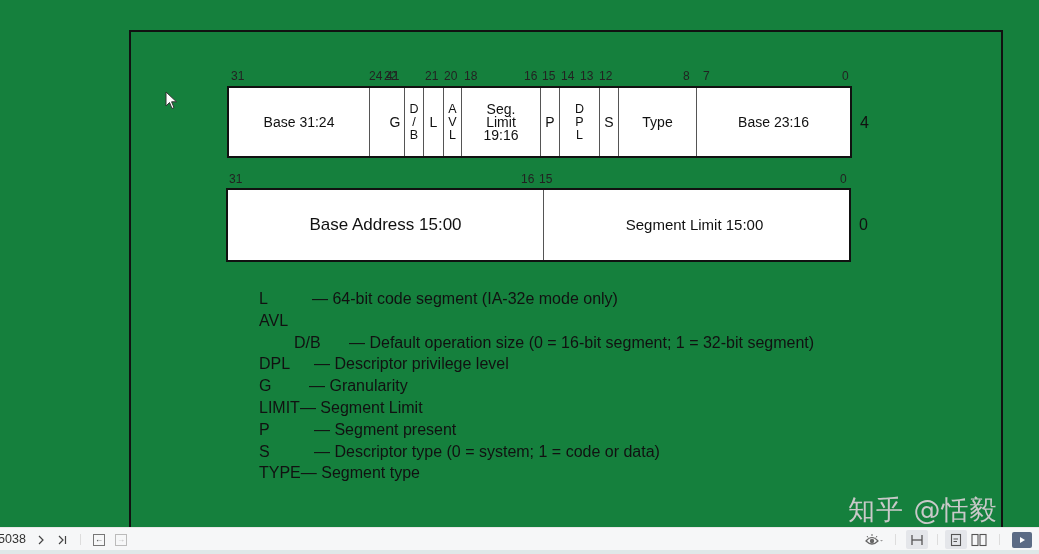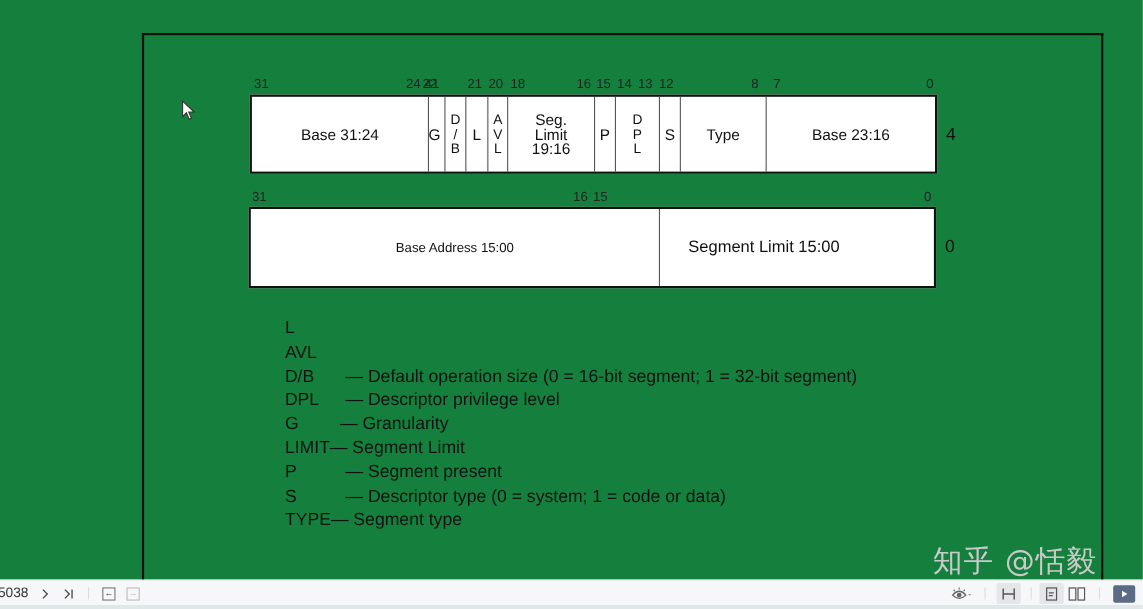--- a/index.html
+++ b/index.html
@@ -66,21 +66,21 @@
       <span class="bitnum" style="left: 561px; top: 69px;">14</span>
       <span class="bitnum" style="left: 580px; top: 69px;">13</span>
       <span class="bitnum" style="left: 599px; top: 69px;">12</span>
       <span class="bitnum" style="left: 621px; top: 69px; margin-top: 48px;">11</span>
       <span class="bitnum" style="left: 683px; top: 69px;">8</span>
       <span class="bitnum" style="left: 703px; top: 69px;">7</span>
       <span class="bitnum" style="left: 842px; top: 69px;">0</span>
     </div>
 
   <div class="row" id="top-row" style="left:227px; top:86px; width:625px; height:72px;">
-      <div class="cell" style="left: 0px; width: 161px;">
+      <div class="cell" style="left: 0px; width: 141px;">
         <span>Base 31:24</span>
       </div>
       <div class="cell" style="left: 157px; width: 19px;">
         <span>G</span>
       </div>
       <div class="cell v" style="left: 176px; width: 19px;">
         <span>D</span>
         <span>/</span>
         <span>B</span>
       </div>
@@ -118,38 +118,39 @@
   <div class="rowlabel" style="left:860px; top:114px;">4</div>
 
   <div id="bottom-bits">
       <span class="bitnum" style="left: 229px; top: 172px;">31</span>
       <span class="bitnum" style="left: 521px; top: 172px;">16</span>
       <span class="bitnum" style="left: 539px; top: 172px;">15</span>
       <span class="bitnum" style="left: 840px; top: 172px;">0</span>
     </div>
 
   <div class="row" style="left:226px; top:188px; width:625px; height:74px;">
-    <div class="cell" style="left:0; width:372px; font-size:12px;">
+    <div class="cell" style="left:0; width:316px; font-size:17px;">
       <span>Base Address 15:00</span>
     </div>
     <div class="cell last" style="left:312px; right:0; font-size:15px;">
       <span>Segment Limit 15:00</span>
     </div>
   </div>
   <div class="rowlabel" style="left:859px; top:216px;">0</div>
 
   <div class="legend" id="legend">
       <div class="item">
         <span class="abbr" style="min-width: 53px;">L</span>
+        <span>— 64-bit code segment (IA-32e mode only)</span>
       </div>
       <div class="item">
         <span class="abbr" style="min-width: 53px;">AVL</span>
       </div>
       <div class="item">
-        <span class="abbr" style="min-width: 55px;">D/B</span>
+        <span class="abbr" style="min-width: 55px; margin-left: 35px;">D/B</span>
         <span>— Default operation size (0 = 16-bit segment; 1 = 32-bit segment)</span>
       </div>
       <div class="item">
         <span class="abbr" style="min-width: 55px;">DPL</span>
         <span>— Descriptor privilege level</span>
       </div>
       <div class="item">
         <span class="abbr" style="min-width: 50px;">G</span>
         <span>— Granularity</span>
       </div>

